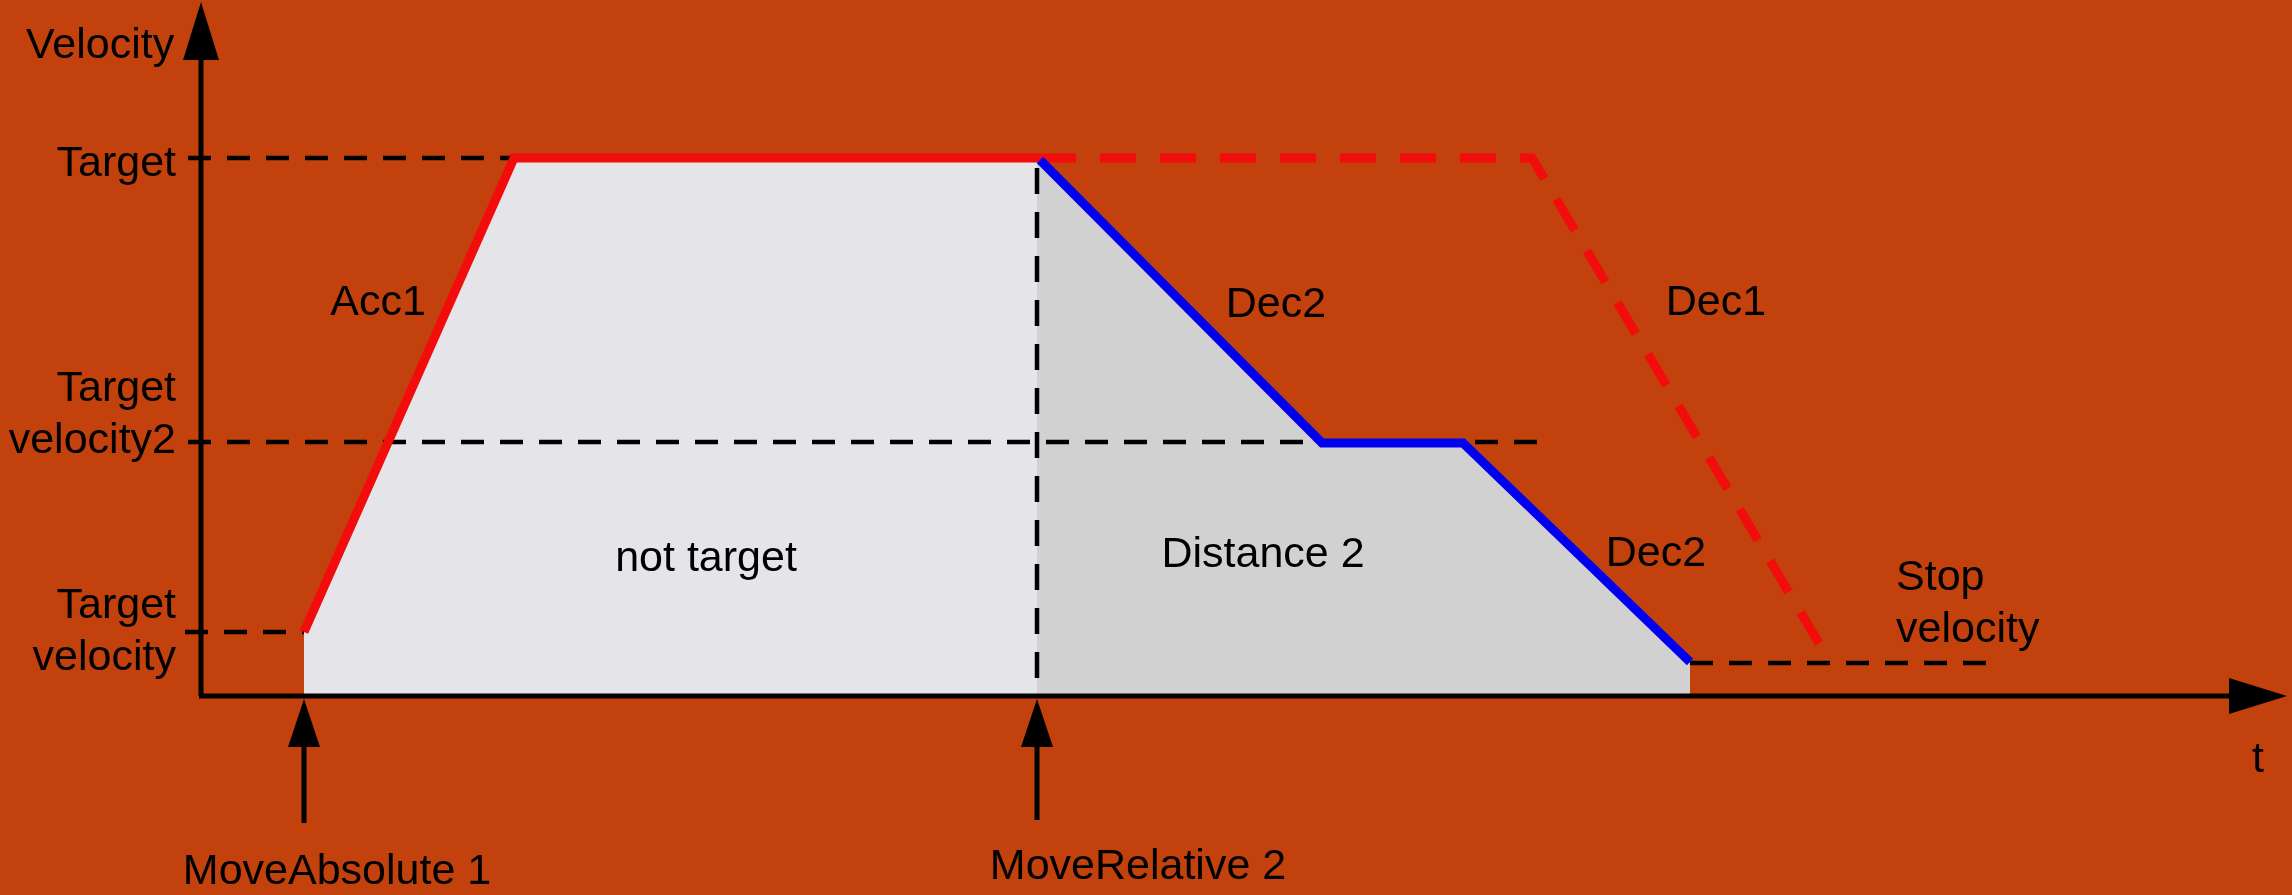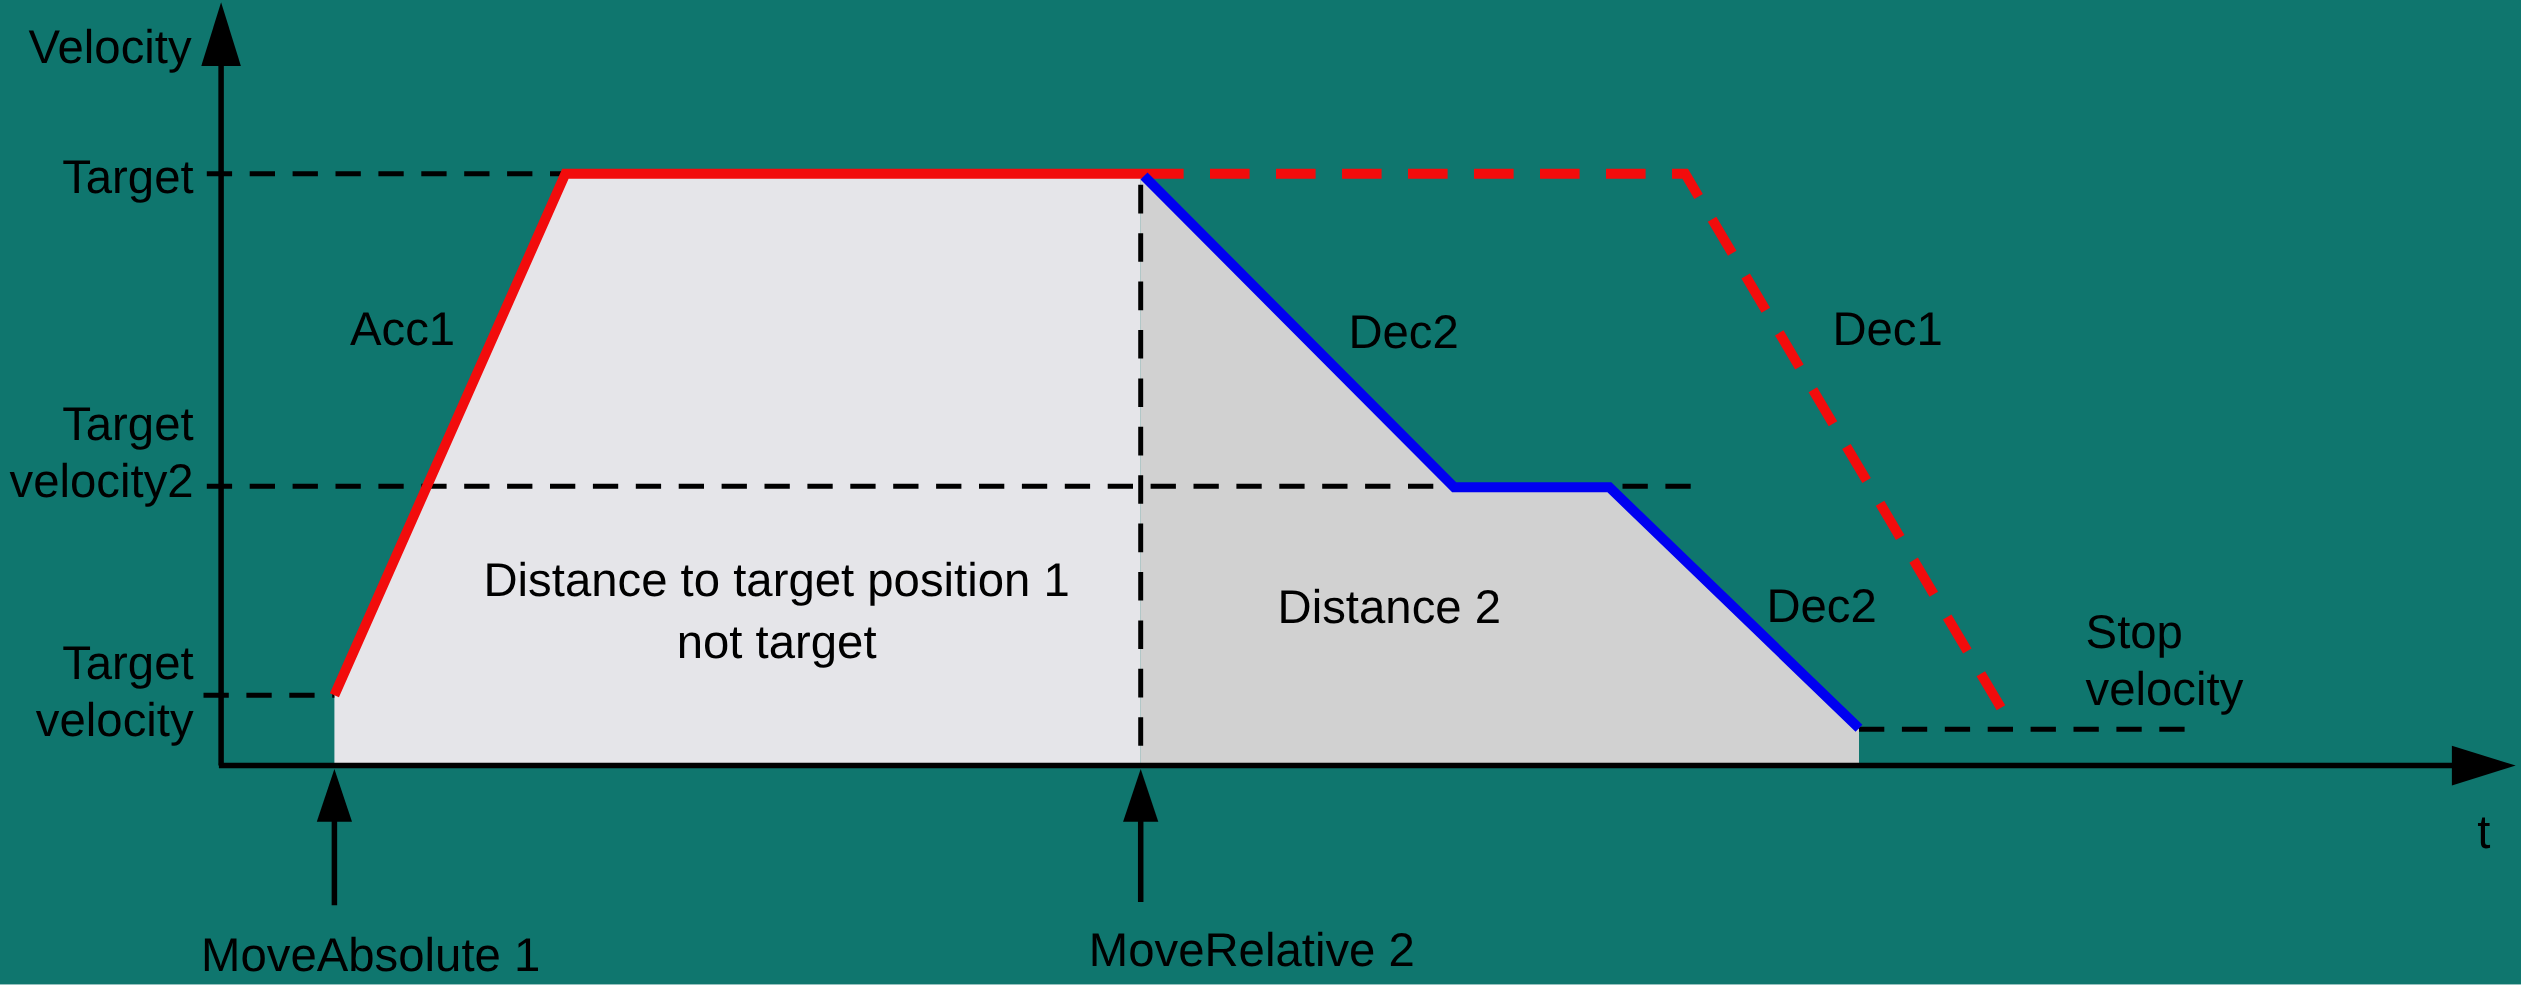--- a/index.html
+++ b/index.html
@@ -1,19 +1,19 @@
 <!DOCTYPE html>
 <html><head>
 <meta charset="utf-8">
 <style>
   html,body{margin:0;padding:0;background:#fff;}
   .stage{
     position:relative;
     width:2292px;height:895px;
-    background:#0f766e;
+    background:#c2410c;
     font-family:"Liberation Sans",sans-serif;
     overflow:hidden;
   }
   .stage svg{position:absolute;left:0;top:0;}
   .lbl{
     position:absolute;
     font-size:43px;
     line-height:52px;
     color:#000;
     white-space:nowrap;
@@ -68,27 +68,26 @@
   <div class="lbl rblock" style="top:577px;">
     <div>Target</div>
     <div>velocity</div>
   </div>
 
   <div class="lbl" style="left:1896px;top:549px;">
     <div>Stop</div>
     <div>velocity</div>
   </div>
 
-  <div class="lbl center" style="left:366px;top:300px;">Acc1</div>
+  <div class="lbl center" style="left:378px;top:300px;">Acc1</div>
   <div class="lbl center" style="left:1276px;top:302px;">Dec2</div>
   <div class="lbl center" style="left:1716px;top:300px;text-align:center;">Dec1</div>
   <div class="lbl center" style="left:1656px;top:551px;">Dec2</div>
 
   <div class="lbl center note" style="left:706px;top:556px;">
-    <div>Distance to target position 1</div>
     <div>not target</div>
   </div>
   <div class="lbl center" style="left:1263px;top:552px;">Distance 2</div>
 
   <div class="lbl center" style="left:337px;top:869px;">MoveAbsolute 1</div>
   <div class="lbl center" style="left:1138px;top:864px;text-align:right;">MoveRelative 2</div>
 
 </div>
 
 </body></html>

